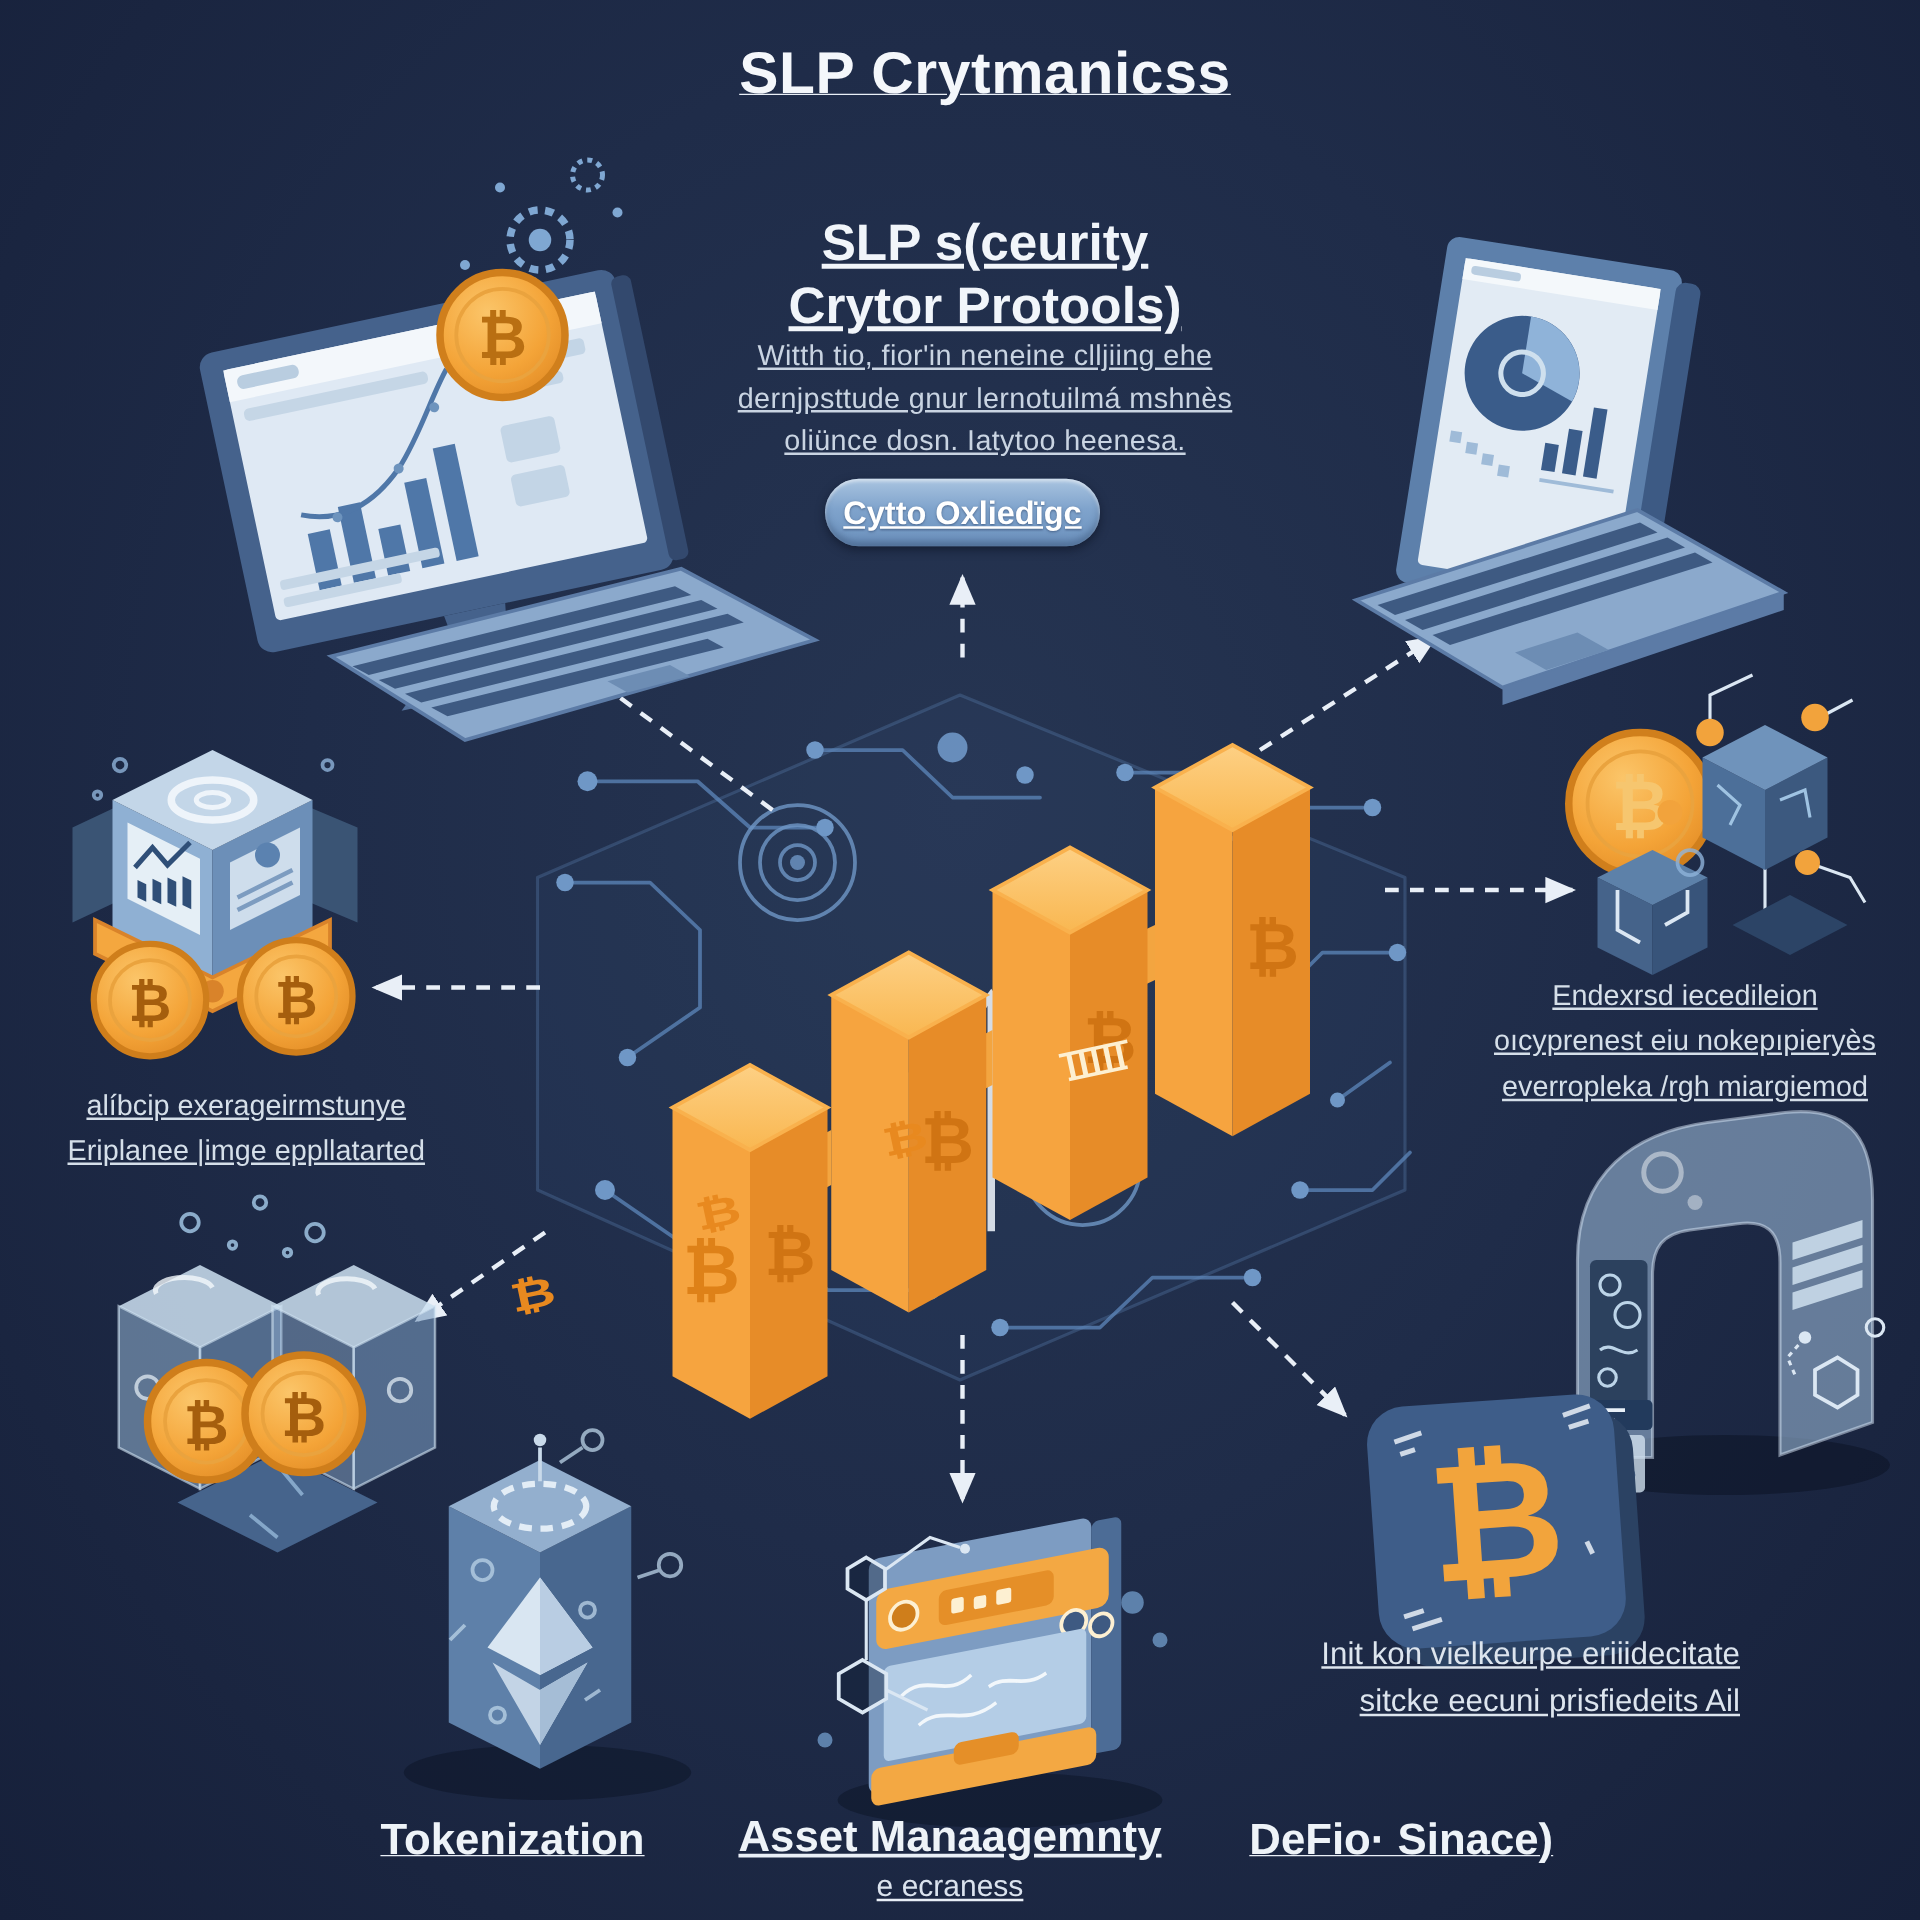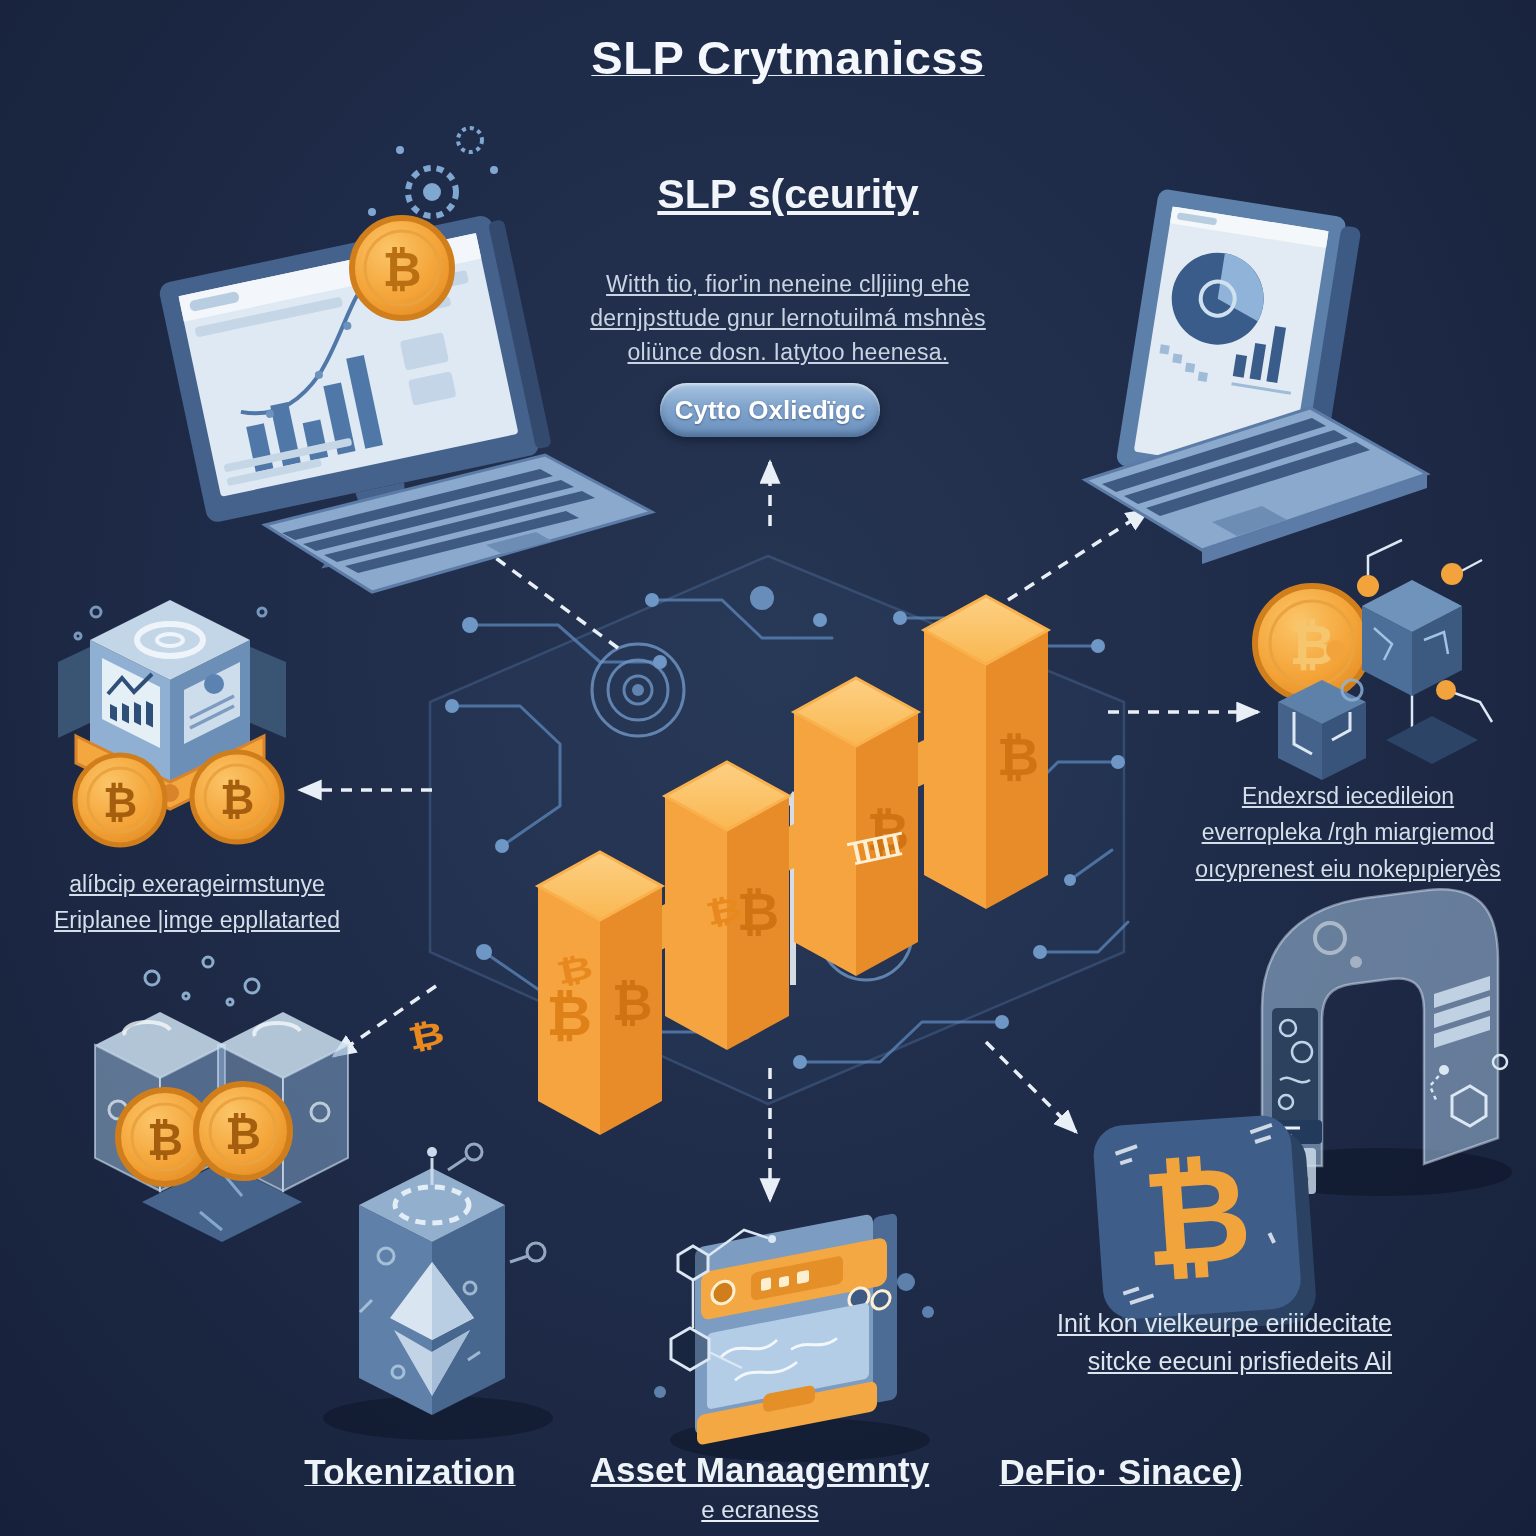--- a/index.html
+++ b/index.html
@@ -17,20 +17,21 @@
   .note-lg{font-size:25px;line-height:1.52;color:#dde5ee;}
   .footer-label{font-size:35px;font-weight:700;color:#eef3f8;}
   .footer-sub{font-size:24px;color:#dbe3ee;margin-top:6px;}
   #pill-btn{
     position:absolute;left:660px;top:383px;width:220px;height:54px;border:none;cursor:pointer;
     border-radius:27px;
     background:linear-gradient(180deg,#a9c4e0 0%, #7fa3cc 45%, #6b91bd 100%);
     box-shadow:inset 0 2px 3px rgba(255,255,255,.55), inset 0 -4px 6px rgba(30,50,80,.35), 0 3px 8px rgba(8,14,28,.5);
     color:#ffffff;font-size:26px;font-weight:600;font-family:"Liberation Sans",sans-serif;
     text-shadow:0 1px 2px rgba(40,60,95,.6);
+    text-decoration:underline;
   }
   svg text{font-family:"DejaVu Sans","Liberation Sans",sans-serif;}
 </style>
 </head>
 <body>
 
 <div id="stage">
 
   <svg class="abs" style="left:0;top:0;" width="1536" height="1536" viewBox="0 0 1536 1536">
     <defs>
@@ -474,39 +475,40 @@
       </g>
     </g>
   </svg>
 
   <div class="abs ctr" style="left:268px;top:30px;width:1040px;">
     <span class="title">SLP Crytmanicss</span>
   </div>
 
   <div class="abs ctr subtitle" style="left:418px;top:169px;width:740px;">
     <div>SLP s(ceurity</div>
+    <div>Crytor Protools)</div>
   </div>
 
   <div class="abs ctr para" style="left:458px;top:256px;width:660px;margin-top:11px;">
     <div>Witth tio, fior'in neneine clljiing ehe</div>
     <div>dernjpsttude gnur lernotuilmá mshnès</div>
     <div>oliünce dosn. Iatytoo heenesa.</div>
   </div>
 
   <button id="pill-btn">Cytto Oxliedïgc</button>
 
   <div class="abs ctr note" style="left:12px;top:866px;width:370px;">
     <div>alíbcip exerageirmstunye</div>
     <div>Eriplanee |imge eppllatarted</div>
   </div>
 
   <div class="abs ctr note" style="left:1160px;top:778px;width:376px;">
     <div>Endexrsd iecedileion</div>
+    <div>oıcyprenest eiu nokepıpieryès</div>
     <div>everropleka /rgh miargiemod</div>
-    <div>oıcyprenest eiu nokepıpieryès</div>
   </div>
 
   <div class="abs ctr note-lg" style="left:952px;top:1304px;width:440px;text-align:right;">
     <div>Init kon vielkeurpe eriiidecitate</div>
     <div>sitcke eecuni prisfiedeits Ail</div>
   </div>
 
   <div class="abs ctr" style="left:580px;top:1450px;width:360px;">
     <div class="footer-label">Asset Manaagemnty</div>
     <div class="footer-sub">e ecraness</div>

